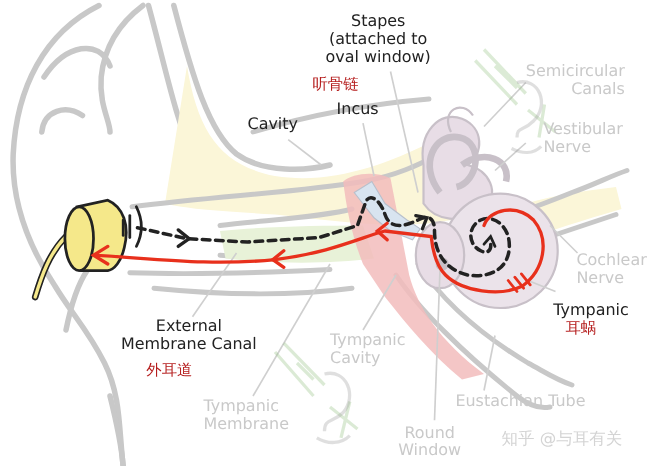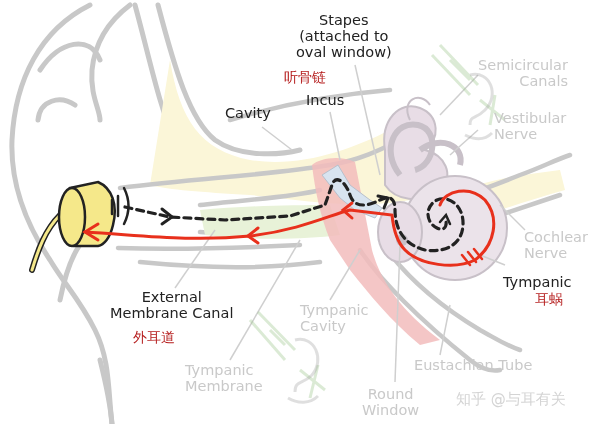--- a/index.html
+++ b/index.html
@@ -131,21 +131,21 @@
   <div class="lbl red" style="left:249px; top:70px;padding-left:35px;">听骨链</div>
   <div class="lbl dark" style="left:306px; top:92px;">Incus</div>
   <div class="lbl dark" style="left:225px; top:105px;">Cavity</div>
   <div class="lbl faint right" style="left:478px; top:57px;">Semicircular
 Canals</div>
   <div class="lbl faint" style="left:494px; top:110px;">Vestibular
 Nerve</div>
   <div class="lbl faint" style="left:524px; top:229px;">Cochlear
 Nerve</div>
   <div class="lbl dark" style="left:503px; top:274px;">Tympanic</div>
-  <div class="lbl red" style="left:535px; top:292px;text-align:center;">耳蜗</div>
+  <div class="lbl red" style="left:514px; top:292px;text-align:center;">耳蜗</div>
   <div class="lbl dark center" style="left:110px; top:289px;">External
 Membrane Canal</div>
   <div class="lbl red" style="left:133px; top:330px;">外耳道</div>
   <div class="lbl faint" style="left:300px; top:302px;">Tympanic
 Cavity</div>
   <div class="lbl faint" style="left:185px; top:362px;">Tympanic
 Membrane</div>
   <div class="lbl faint" style="left:414px; top:357px;">Eustachian Tube</div>
   <div class="lbl faint center" style="left:362px; top:386px;">Round
 Window</div>

